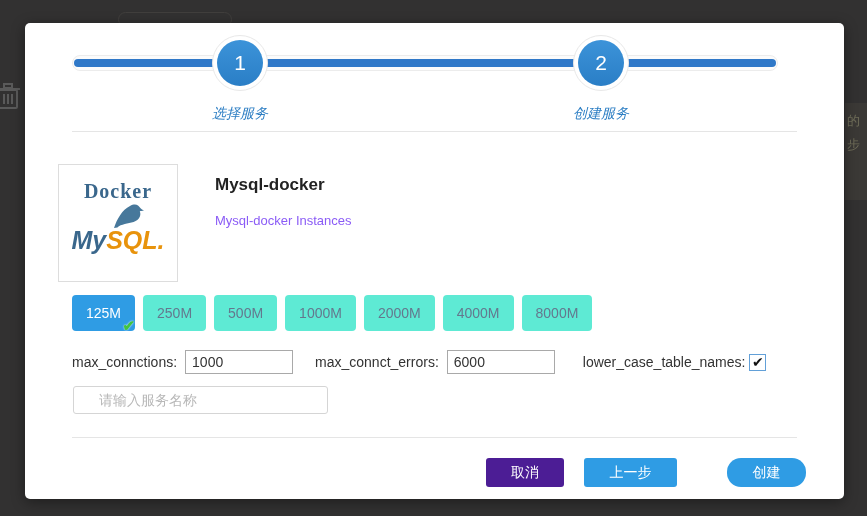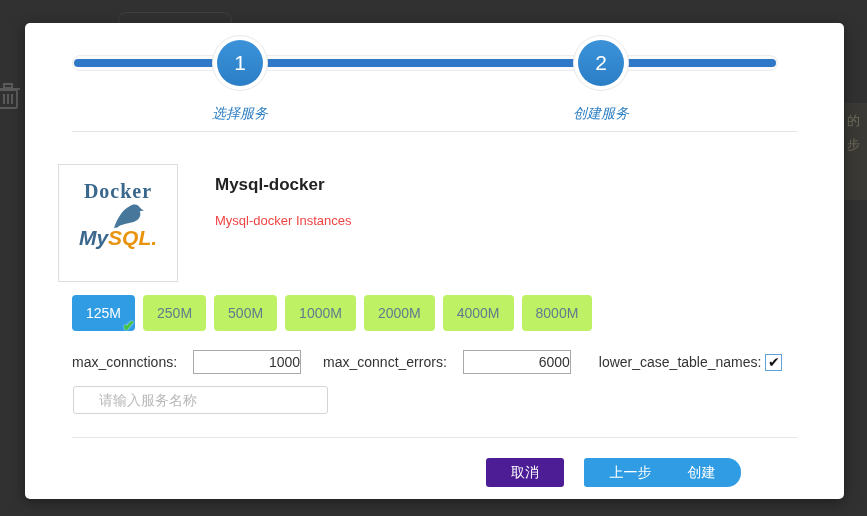--- a/index.html
+++ b/index.html
@@ -33,53 +33,53 @@
     color:#2e7fc4; font-size:14px;font-style:italic; }
   .step-label-1 { left:155px; } .step-label-2 { left:516px; }
   .divider { position:absolute; left:47px; width:725px; height:1px; background:#e5e5e5; }
   .divider-top { top:108px; } .divider-bottom { top:414px; }
   
   .logo-box { position:absolute; left:33px; top:141px; width:120px; height:118px;
     border:1px solid #dddddd; text-align:center; padding-top:15px; background:#fff; }
   .logo-docker { font-family:"Liberation Serif","DejaVu Serif",serif; font-weight:bold;
     font-size:20px; color:#3a678c; letter-spacing:1px; }
   .logo-dolphin { display:block; margin:-2px auto -5px 52px; }
-  .logo-mysql { font-size:21px; font-weight:bold; font-style:italic; color:#3a678c; letter-spacing:0; }
+  .logo-mysql { font-size:25px; font-weight:bold; font-style:italic; color:#3a678c; letter-spacing:0; }
   .logo-mysql .sql { color:#e8930c; }
   .svc-title { position:absolute; left:190px; top:152px; font-size:17px; font-weight:bold; color:#222; }
-  .svc-sub { position:absolute; left:190px; top:190px; font-size:13px; color:#ef4444; }
+  .svc-sub { position:absolute; left:190px; top:190px; font-size:13px; color:#8b5cf6; }
   
   .mem-row { position:absolute; left:47px; top:272px; display:flex; gap:8px; }
   .mem-btn { position:relative; height:36px; padding:0 14px; border-radius:4px;
-    background:#bef264; color:#64788e; font-size:14px; display:flex; align-items:center;
+    background:#5eead4; color:#64788e; font-size:14px; display:flex; align-items:center;
     cursor:pointer; border:none; }
   .mem-btn.selected { background:#2f9ce4; color:#fff; }
   .mem-check { position:absolute; right:0px; bottom:-4px; color:#41c441; font-size:15px;
     font-weight:bold; text-shadow:0 0 2px #fff; }
   
   .param-row { position:absolute; left:47px; top:327px; display:flex; align-items:center;
     font-size:14px; color:#333; }
   .param-row input[type=text] { width:108px; height:24px; border:1px solid #a9a9a9;
-    margin-left:16px; padding-left:6px; font-size:14px; color:#333;
-    font-family:"Liberation Sans",sans-serif;text-align:right; }
+    margin-left:8px; padding-left:6px; font-size:14px; color:#333;
+    font-family:"Liberation Sans",sans-serif; }
   .gap1 { width:22px; } .gap2 { width:28px; }
   .cbx { position:relative; width:17px; height:17px; border:1px solid #62a0d8; background:#fff;
     margin-left:4px; display:flex; align-items:center; justify-content:center;
     font-size:14px; font-weight:bold; color:#111; cursor:pointer; }
   
   .name-input { position:absolute; left:48px; top:363px; width:255px; height:28px;
     border:1px solid #d5d5d5; border-radius:3px; padding-left:25px; font-size:14px; color:#333;
     font-family:"Liberation Sans","DejaVu Sans",sans-serif; }
   .name-input::placeholder { color:#b8b8b8; }
   
   .btn { position:absolute; top:435px; height:29px; border:none; border-radius:3px;
     color:#fff; font-size:14px; cursor:pointer; font-family:"Liberation Sans",sans-serif; }
   .btn-cancel { left:461px; width:78px; background:#4c1d95; }
   .btn-prev   { left:559px; width:93px; background:#2f9ce4; }
-  .btn-create { left:637px; width:79px; background:#2f9ce4;border-radius:14px; }
+  .btn-create { left:702px; width:79px; background:#2f9ce4;border-radius:14px; }
 </style>
 </head>
 <body>
 
 <div class="bg-ghost-btn"></div>
 <div class="bg-trash">
   <svg width="26" height="28" viewBox="0 0 26 28">
     <g fill="none" stroke="#5a5a5a" stroke-width="2">
       <rect x="4" y="8" width="18" height="18" rx="1"></rect>
       <line x1="1" y1="7" x2="25" y2="7"></line>

